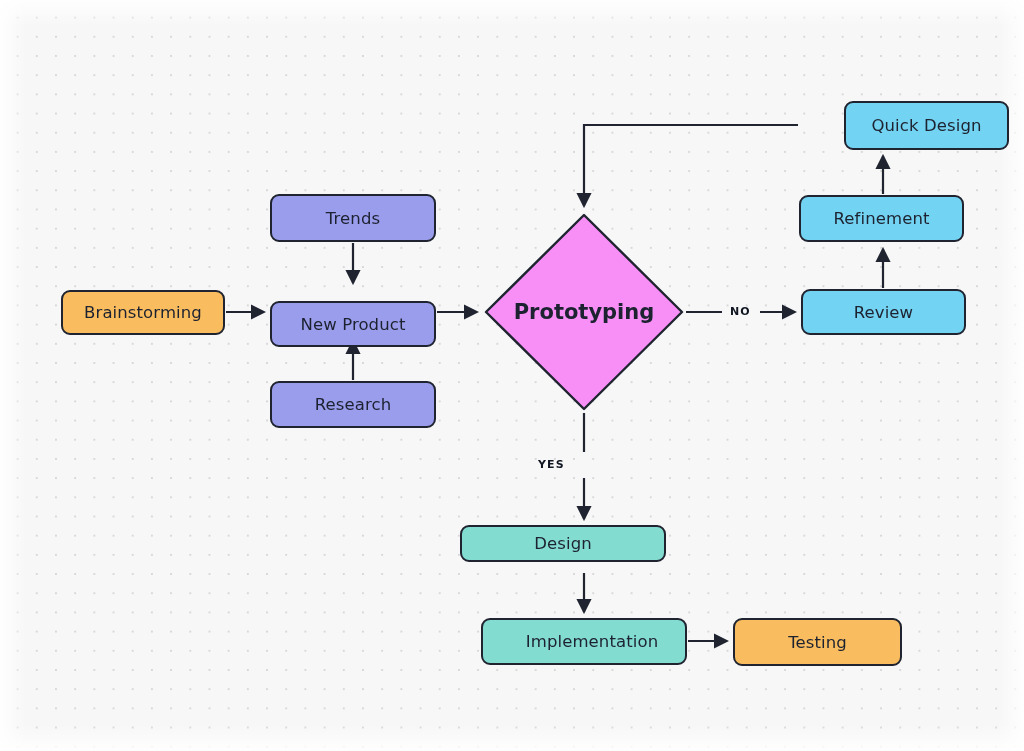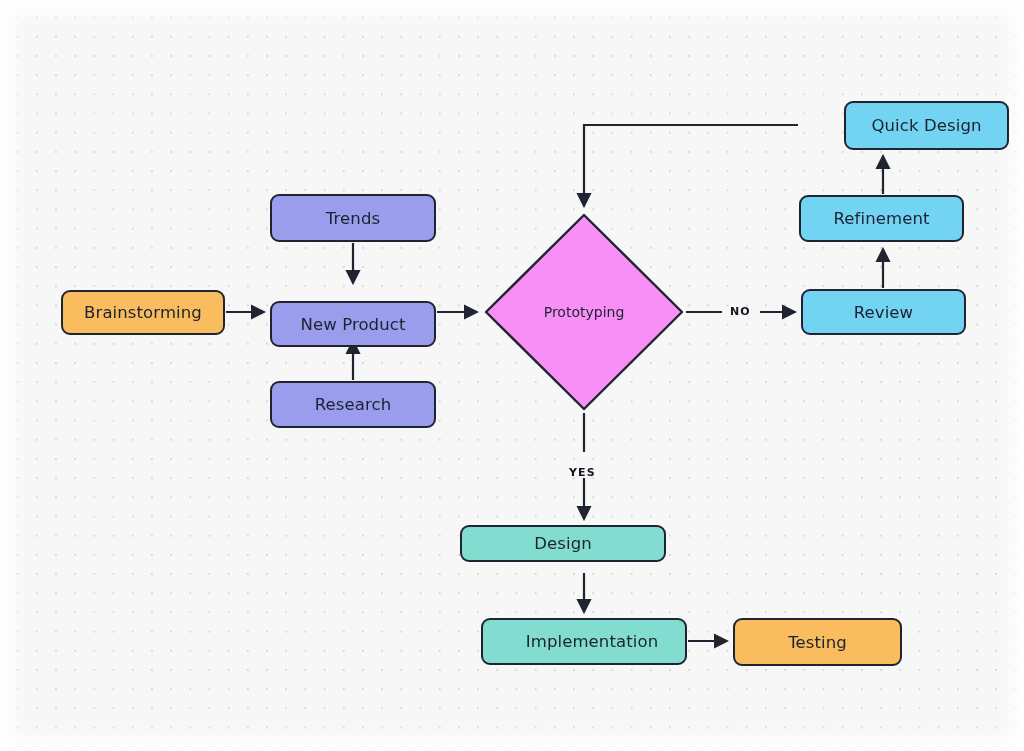--- a/index.html
+++ b/index.html
@@ -62,23 +62,24 @@
     align-items: center;
     justify-content: center;
   }
   .diamond-shape {
     position: absolute;
     inset: 0;
   }
   .diamond-label {
     position: relative;
     color: #1d2230;
-    font-size: 14px;
+    font-size: 21px;
     white-space: nowrap;
     z-index: 1;
+    font-weight: bold;
   }
   .edge-label {
     position: absolute;
     font-size: 11px;
     font-weight: bold;
     letter-spacing: 1.1px;
     color: #111722;
     background: rgba(247,247,247,0.0);
     z-index: 4;
     white-space: nowrap;
@@ -162,16 +163,16 @@
 
   <div class="node" style="left:481px; top:618px; width:206px; height:47px; background:#82dcd0;padding-left:16px;">
     <span>Implementation</span>
   </div>
 
   <div class="node" style="left:733px; top:618px; width:169px; height:48px; background:#f9bc5e;">
     <span>Testing</span>
   </div>
 
   <div class="edge-label" style="left:730px; top:305px;">NO</div>
-  <div class="edge-label" style="left:569px; top:458px;margin-top:8px;">YES</div>
+  <div class="edge-label" style="left:538px; top:458px;">YES</div>
 
   <div id="vignette"></div>
 </div>
 
 </body></html>

